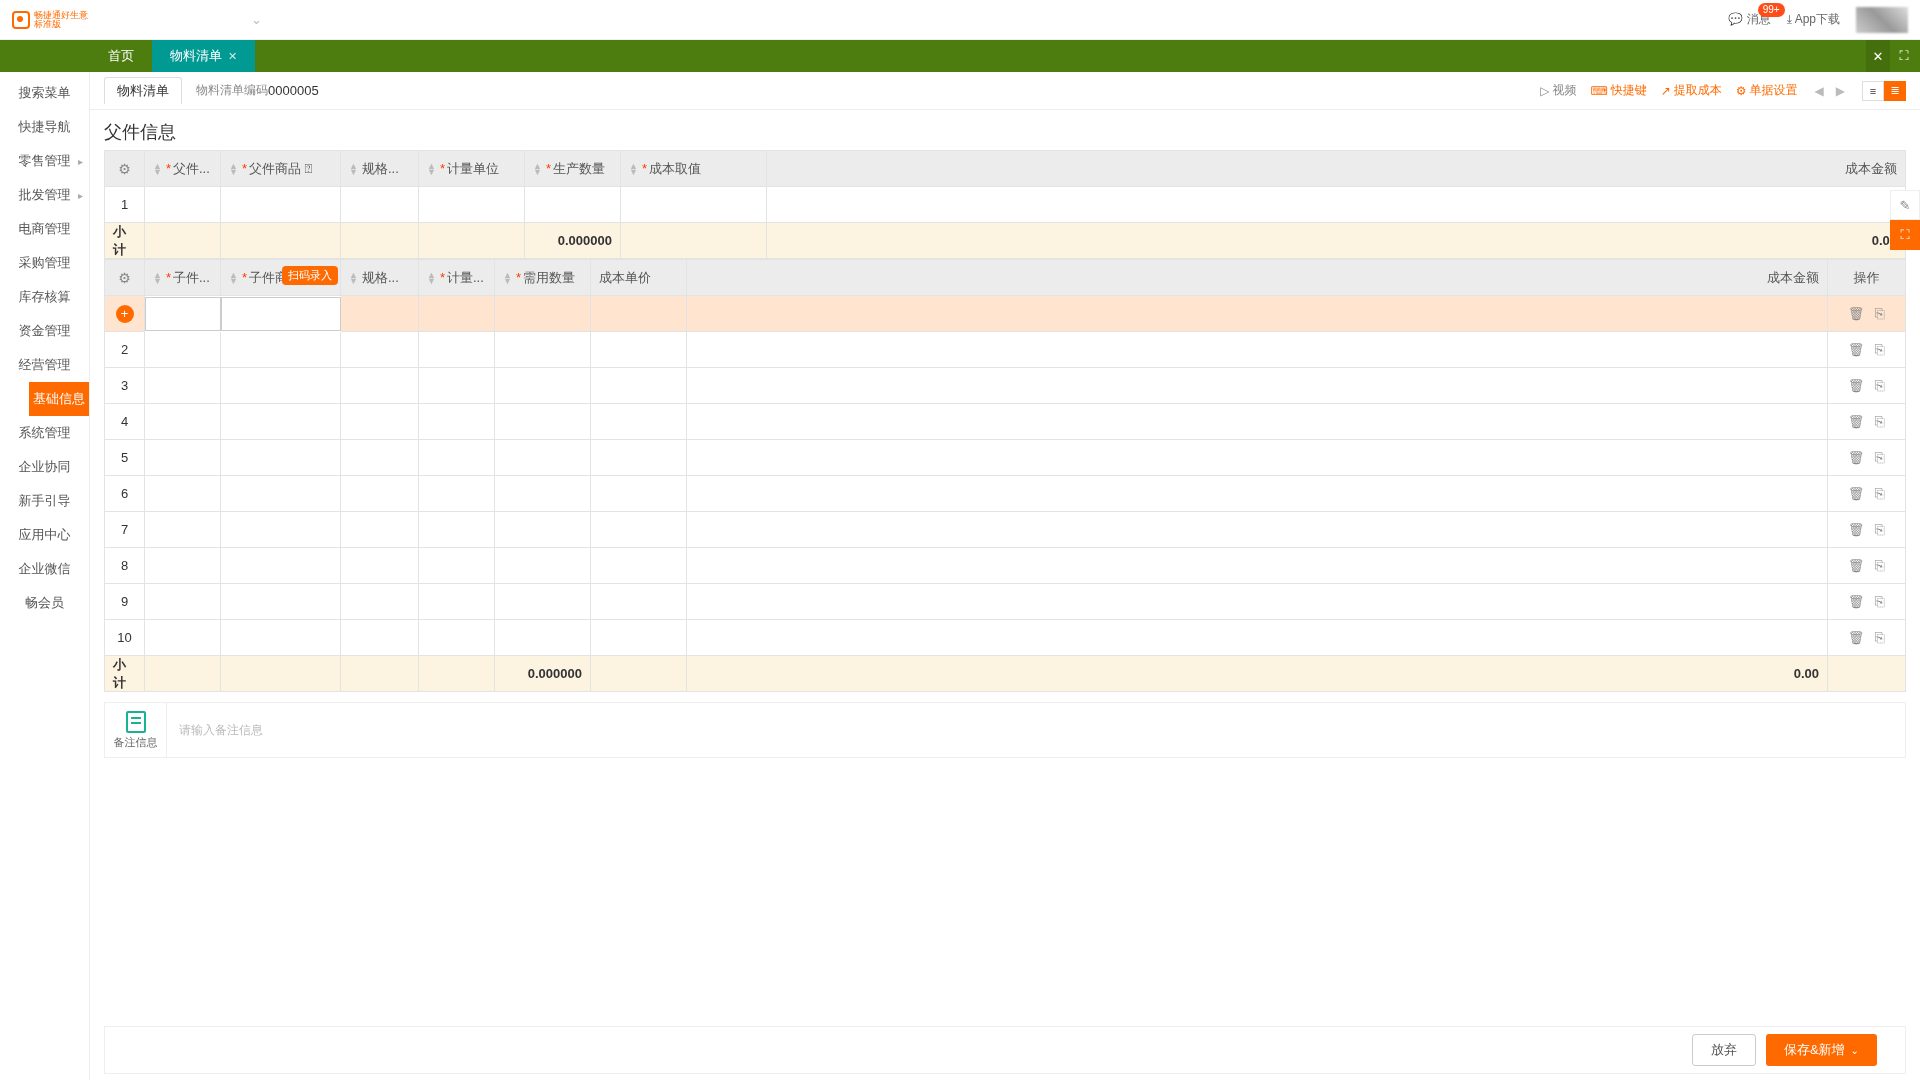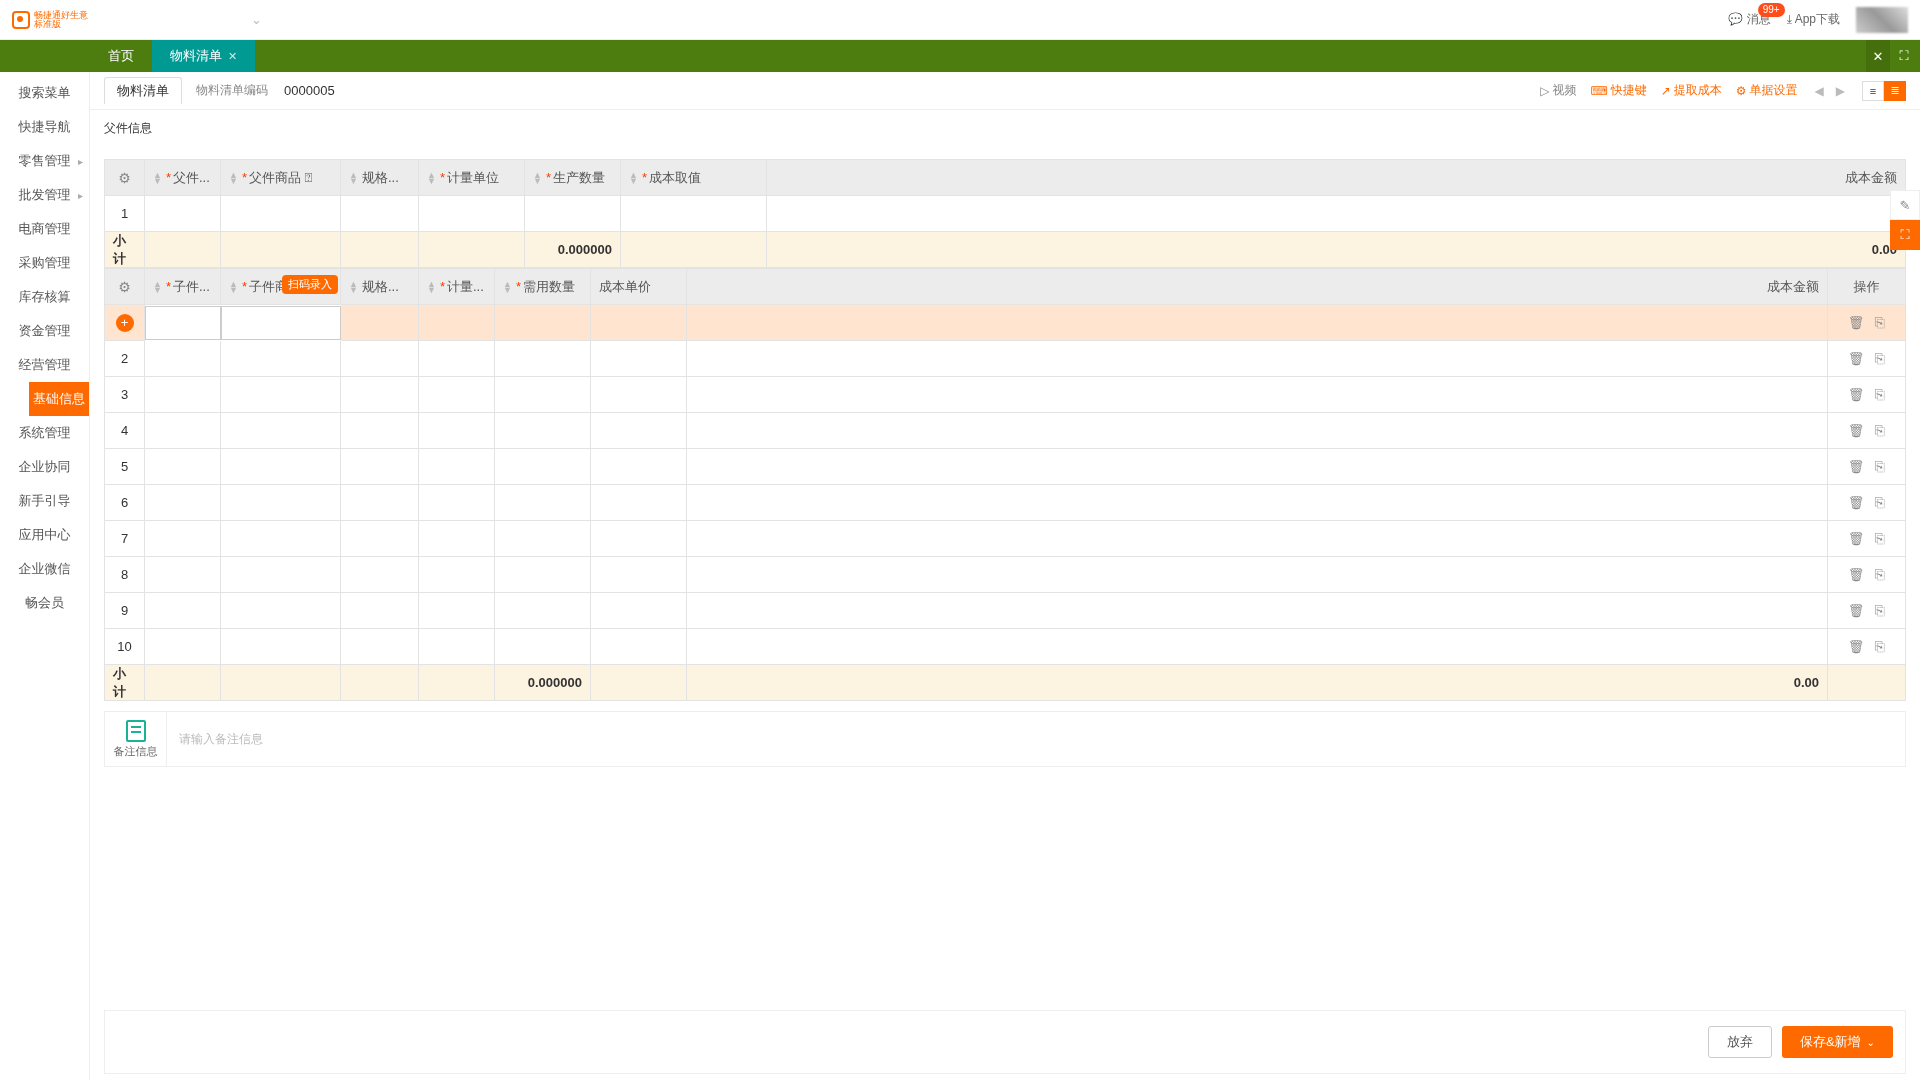--- a/index.html
+++ b/index.html
@@ -29,33 +29,33 @@
 .main { display: flex; height: calc(100vh - 72px); }
 .sidebar { width: 90px; border-right: 1px solid #eee; overflow-y: auto; padding-top: 4px; flex-shrink: 0; }
 .side-item { height: 34px; display: flex; align-items: center; justify-content: center; font-size: 13px; color: #555; cursor: pointer; position: relative; }
 .side-item.has-sub::after { content: "▸"; position: absolute; right: 6px; font-size: 10px; color: #aaa; }
 .side-item.active { background: #ff6a00; color: #fff; margin-left: 29px; }
 .content { flex: 1; overflow: auto; padding: 0; position: relative; }
 
 
 .subheader { height: 38px; display: flex; align-items: center; padding: 0 14px; border-bottom: 1px solid #eee; }
 .subtab { padding: 4px 12px; border: 1px solid #ddd; border-bottom: none; border-radius: 3px 3px 0 0; font-size: 13px; background: #fff; margin-right: 14px; }
-.doc-code-label { color: #888; font-size: 12px; margin-right: 16px; }
+.doc-code-label { color: #888; font-size: 12px; margin-right: 0; }
 .doc-code { color: #333; font-size: 13px; }
 .subheader-right { margin-left: auto; display: flex; align-items: center; gap: 14px; font-size: 12px; }
 .sh-link { display: flex; align-items: center; gap: 3px; color: #ff6a00; cursor: pointer; }
 .sh-link.gray { color: #888; }
 .sh-nav { display: flex; align-items: center; gap: 6px; color: #bbb; }
 .sh-nav span { cursor: pointer; padding: 0 3px; }
 .view-toggle { display: flex; }
 .view-toggle span { width: 22px; height: 20px; border: 1px solid #ddd; display: flex; align-items: center; justify-content: center; font-size: 11px; }
 .view-toggle span.on { background: #ff6a00; color: #fff; border-color: #ff6a00; }
 
 
-.section-title { padding: 10px 14px 22px; font-size: 12px; color: #333; }
+.section-title { padding: 10px 14px 6px; font-size: 18px; color: #333; }
 .grid { border-top: 1px solid #e3e3e3; border-left: 1px solid #e3e3e3; margin: 0 14px; }
 .row { display: flex; }
 .cell { border-right: 1px solid #e3e3e3; border-bottom: 1px solid #e3e3e3; height: 36px; display: flex; align-items: center; padding: 0 8px; font-size: 13px; overflow: hidden; }
 .head .cell { background: #ececec; font-weight: normal; color: #555; position: relative; }
 .head .req::before { content: "*"; color: #ff3b00; margin-right: 2px; }
 .sorter { color: #bbb; font-size: 9px; line-height: 6px; margin-right: 4px; display: flex; flex-direction: column; }
 .subtotal .cell { background: #fdf3e1; font-weight: 600; }
 .hl .cell { background: #ffe4cf; }
 .c-idx { width: 40px; justify-content: center; }
 .c-a { width: 76px; }
@@ -82,21 +82,21 @@
 
 
 .remark { margin: 10px 14px 0; border: 1px solid #eee; height: 56px; display: flex; align-items: center; }
 .remark-left { width: 62px; display: flex; flex-direction: column; align-items: center; justify-content: center; gap: 2px; font-size: 11px; color: #666; border-right: 1px solid #eee; height: 100%; }
 .remark-icon { width: 20px; height: 22px; border: 2px solid #19b394; border-radius: 2px; position: relative; }
 .remark-icon::before, .remark-icon::after { content: ""; position: absolute; left: 3px; right: 3px; height: 2px; background: #19b394; }
 .remark-icon::before { top: 4px; } .remark-icon::after { top: 9px; }
 .remark-input { flex: 1; padding: 0 12px; color: #bbb; font-size: 12px; }
 
 
-.footer { position: absolute; left: 14px; right: 14px; bottom: 6px; height: 64px; border: 1px solid #eee; display: flex; align-items: center; justify-content: flex-end; gap: 10px; padding: 0 12px; background: #fff; }
+.footer { position: absolute; left: 14px; right: 14px; bottom: 6px; height: 48px; border: 1px solid #eee; display: flex; align-items: center; justify-content: flex-end; gap: 10px; padding: 0 28px; background: #fff; }
 .btn { height: 32px; padding: 0 18px; border-radius: 3px; display: flex; align-items: center; font-size: 13px; cursor: pointer; }
 .btn-default { background: #fff; border: 1px solid #ccc; color: #555; }
 .btn-primary { background: #ff6a00; color: #fff; }
 .btn-primary .dd { margin-left: 6px; font-size: 10px; }
 
 
 .float-tools { position: fixed; right: 0; top: 190px; display: flex; flex-direction: column; }
 .ft { width: 30px; height: 30px; display: flex; align-items: center; justify-content: center; border: 1px solid #eee; background: #fff; color: #888; }
 .ft.orange { background: #ff6a00; color: #fff; border-color: #ff6a00; }
 </style>

